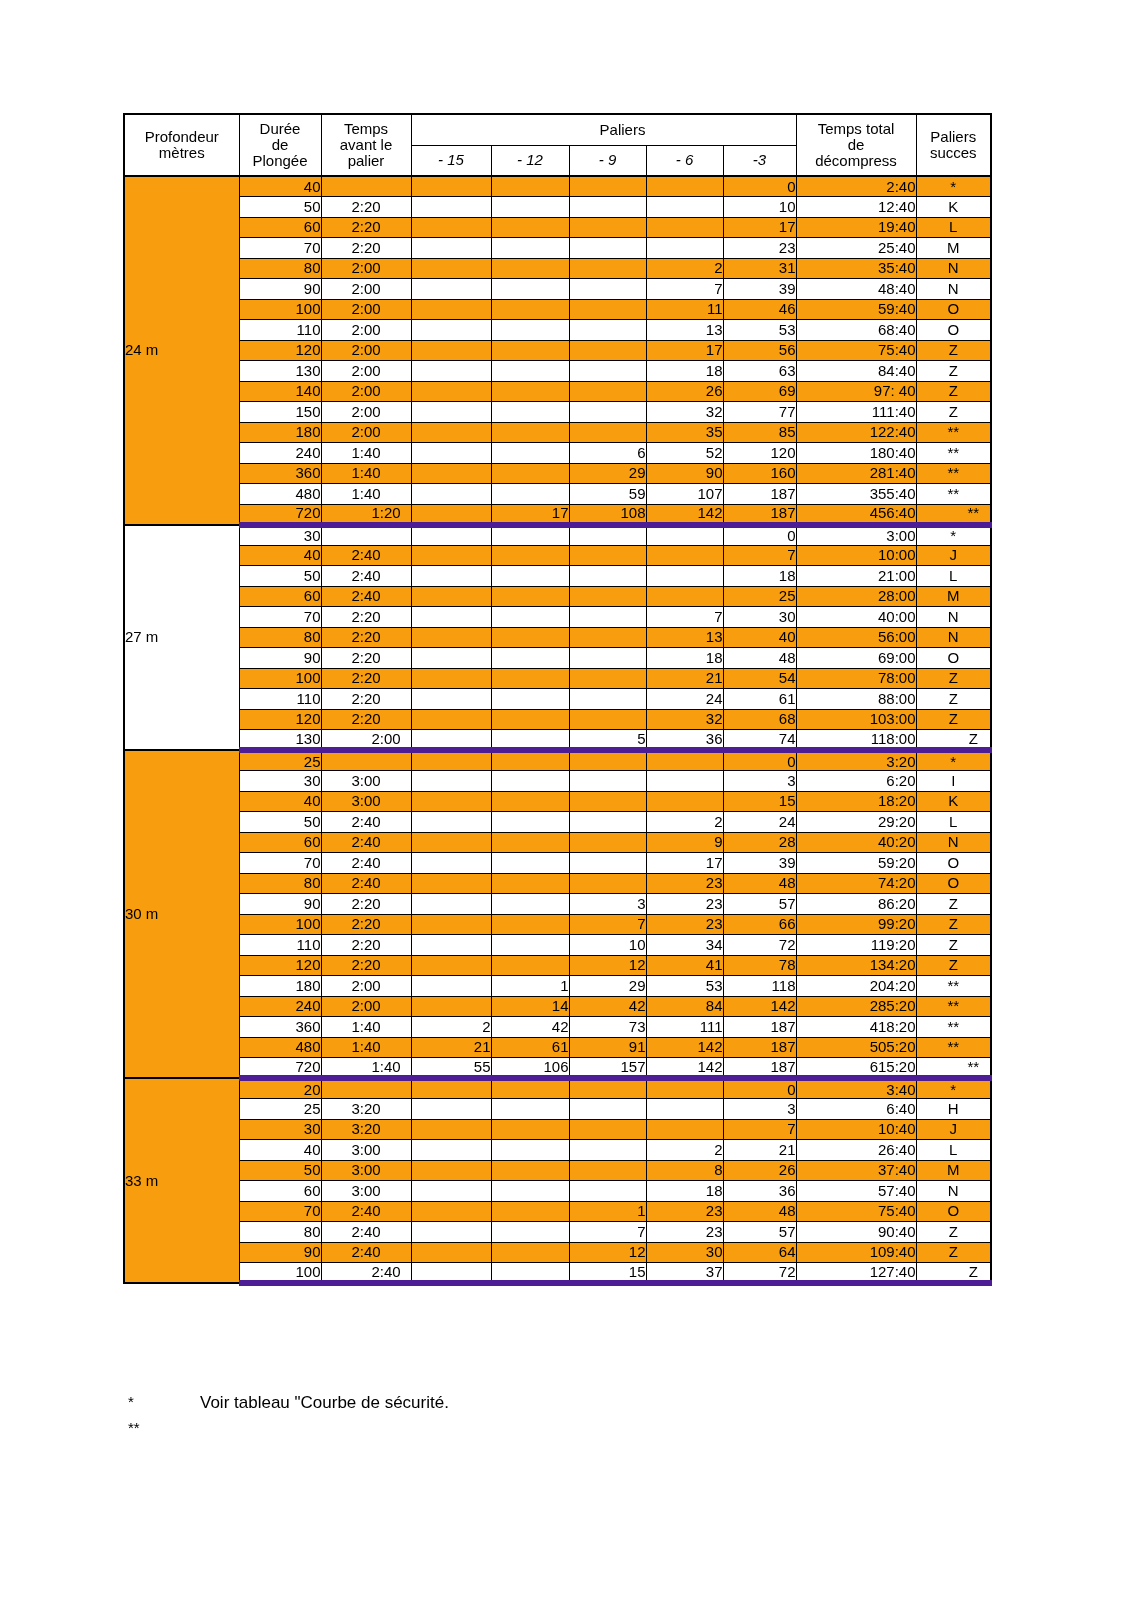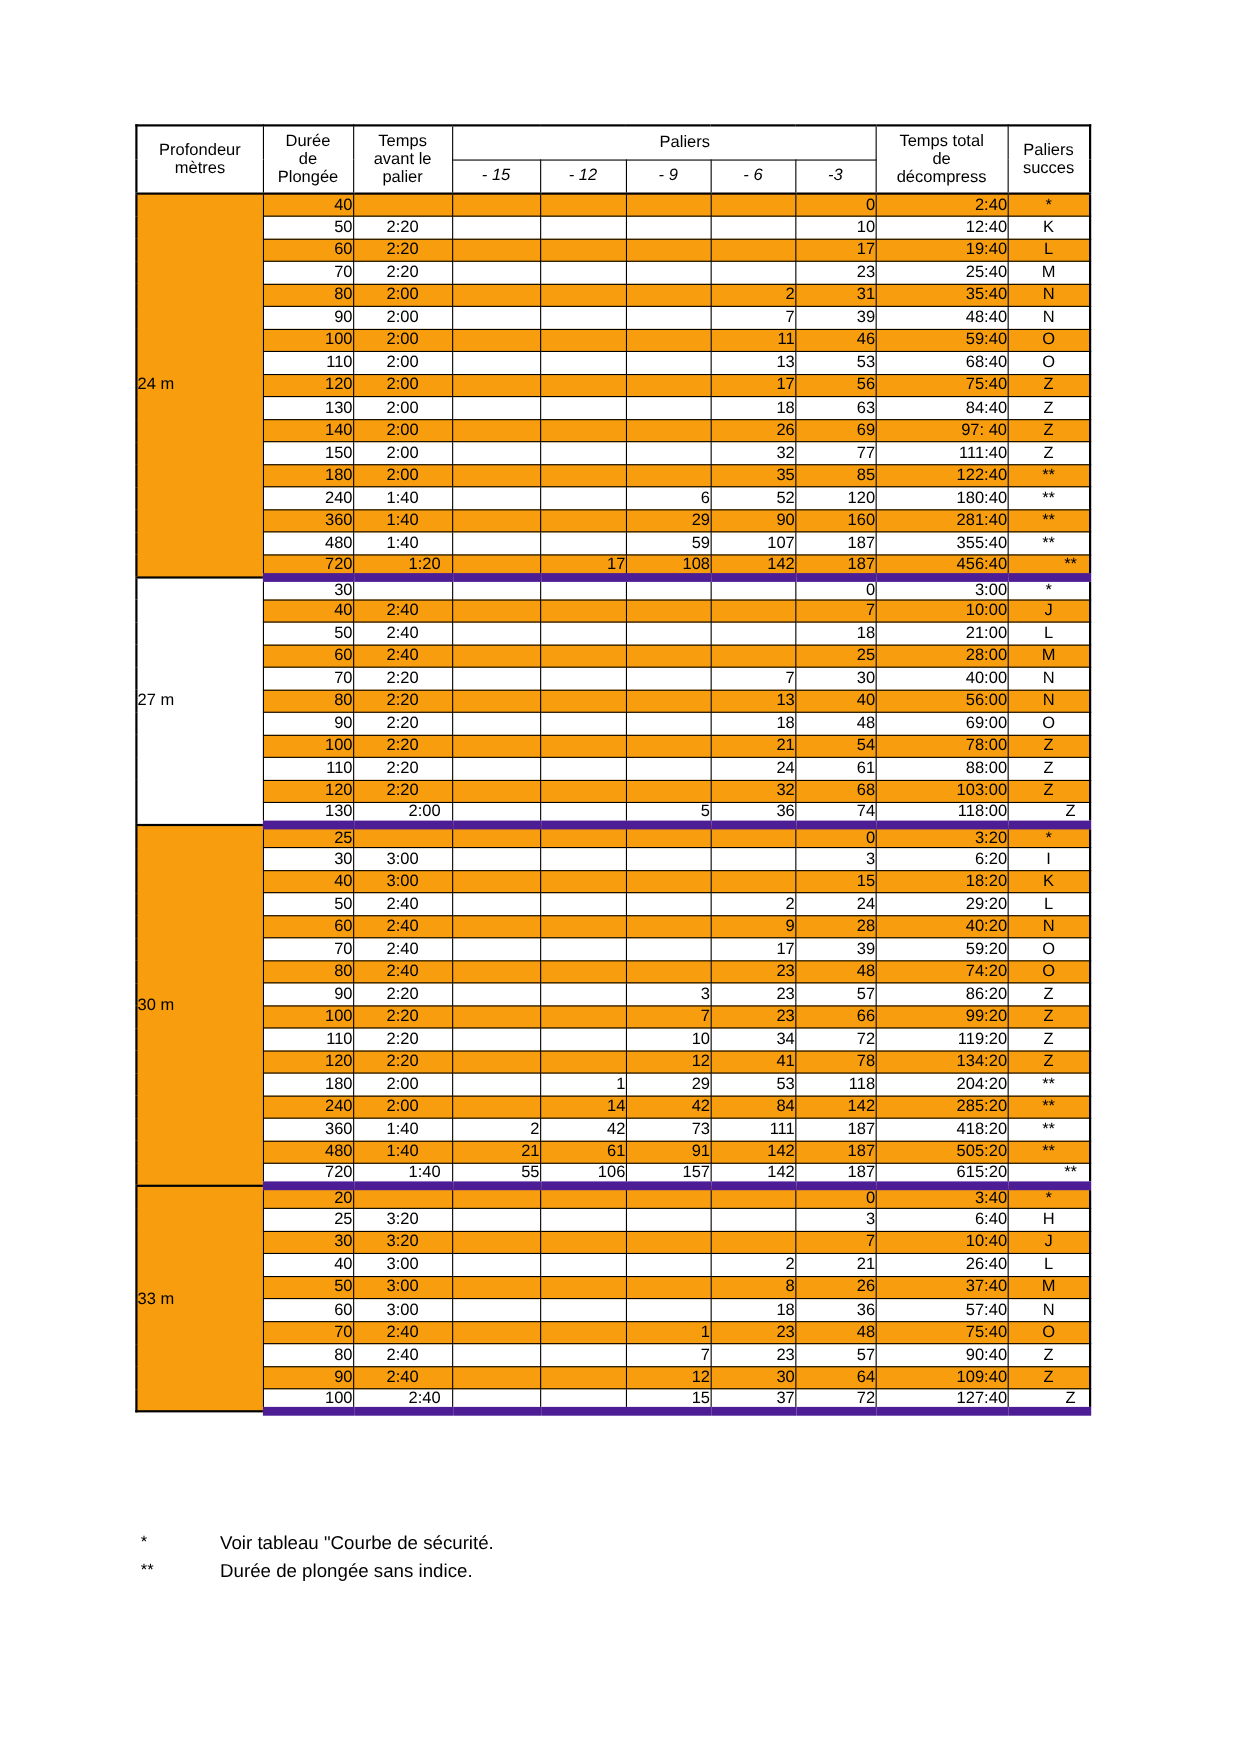--- a/index.html
+++ b/index.html
@@ -83,21 +83,21 @@
   td.ctr {
     text-align: center;
     height: 20.5px;
   }
   td.dur { border-right: 2px solid #000; }
   td.p3  { border-right: 2px solid #000; }
   td.total { border-right: 2px solid #000; }
 
   tr.hl td { background: #F89E0E; }
   tr.blockstart td { border-top: 2px solid #000; }
-  tr.blockend td { border-bottom: 8px solid #4c1d95; padding-left: 40px; }
+  tr.blockend td { border-bottom: 6px solid #4c1d95; padding-left: 40px; }
 
   .notes {
     position: absolute;
     left: 128px;
     top: 1390px;
     width: 700px;
     font-size: 17px;
     line-height: 1.55;
   }
   .notes .row { display: flex; }
@@ -759,17 +759,16 @@
       </tbody>
   </table>
 
   <div class="notes">
     <div class="row">
       <span class="mark">*</span>
       <span class="txt">Voir tableau "Courbe de sécurité.</span>
     </div>
     <div class="row">
       <span class="mark">**</span>
-      <span class="txt">Durée de plongée sans indice.</span>
     </div>
   </div>
 
 </div>
 
 </body></html>

